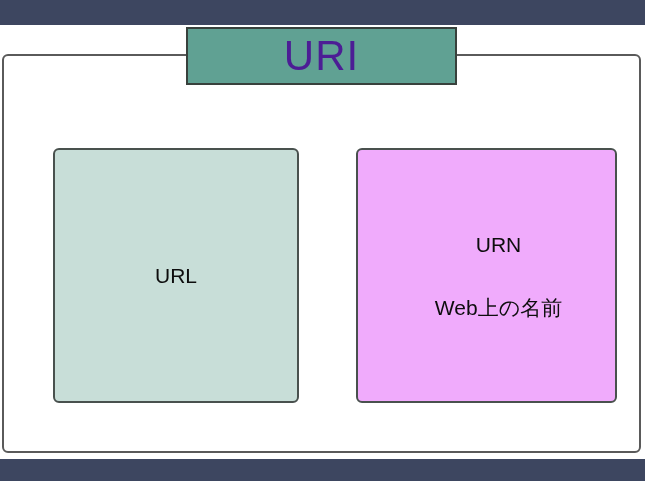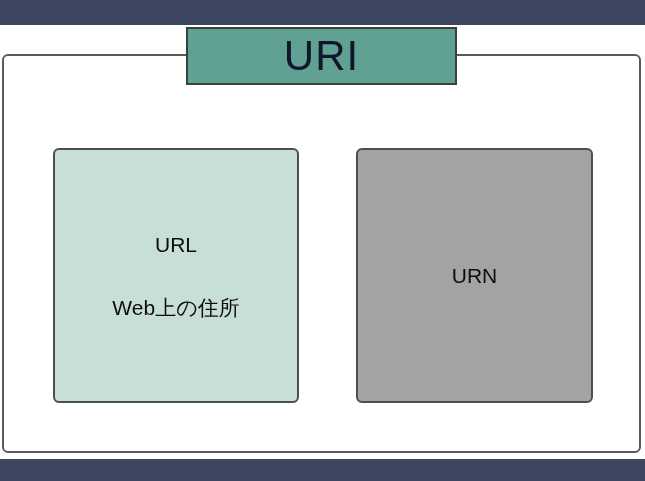--- a/index.html
+++ b/index.html
@@ -46,21 +46,21 @@
     height: 54px;
     background: #60a193;
     border: 2px solid #38413c;
     display: flex;
     align-items: center;
     justify-content: center;
   }
   .title-box .title-text {
     font-size: 42px;
     line-height: 1;
-    color: #0f172a;
+    color: #4c1d95;
     letter-spacing: 1px;
   }
   .concept-box {
     position: absolute;
     top: 148px;
     height: 251px;
     border: 2px solid #49514e;
     border-radius: 6px;
     display: flex;
     flex-direction: column;
@@ -76,35 +76,36 @@
     color: #0d0d0d;
   }
   .box-url {
     left: 53px;
     width: 242px;
     background: #c8ded8;
   }
   .box-urn {
     left: 356px;
     width: 233px;
-    background: #a3a3a3;
+    background: #f0abfc;
+    padding-left: 24px;
   }
 </style>
 </head>
 <body>
 
 <div class="band band-top"></div>
 <div class="band band-bottom"></div>
 
 <div class="outer-frame"></div>
 
 <div class="title-box">
   <span class="title-text">URI</span>
 </div>
 
 <div class="concept-box box-url">
   <span class="box-label">URL</span>
-  <span class="box-sublabel">Web上の住所</span>
 </div>
 
 <div class="concept-box box-urn">
   <span class="box-label">URN</span>
+  <span class="box-sublabel">Web上の名前</span>
 </div>
 
 </body></html>

